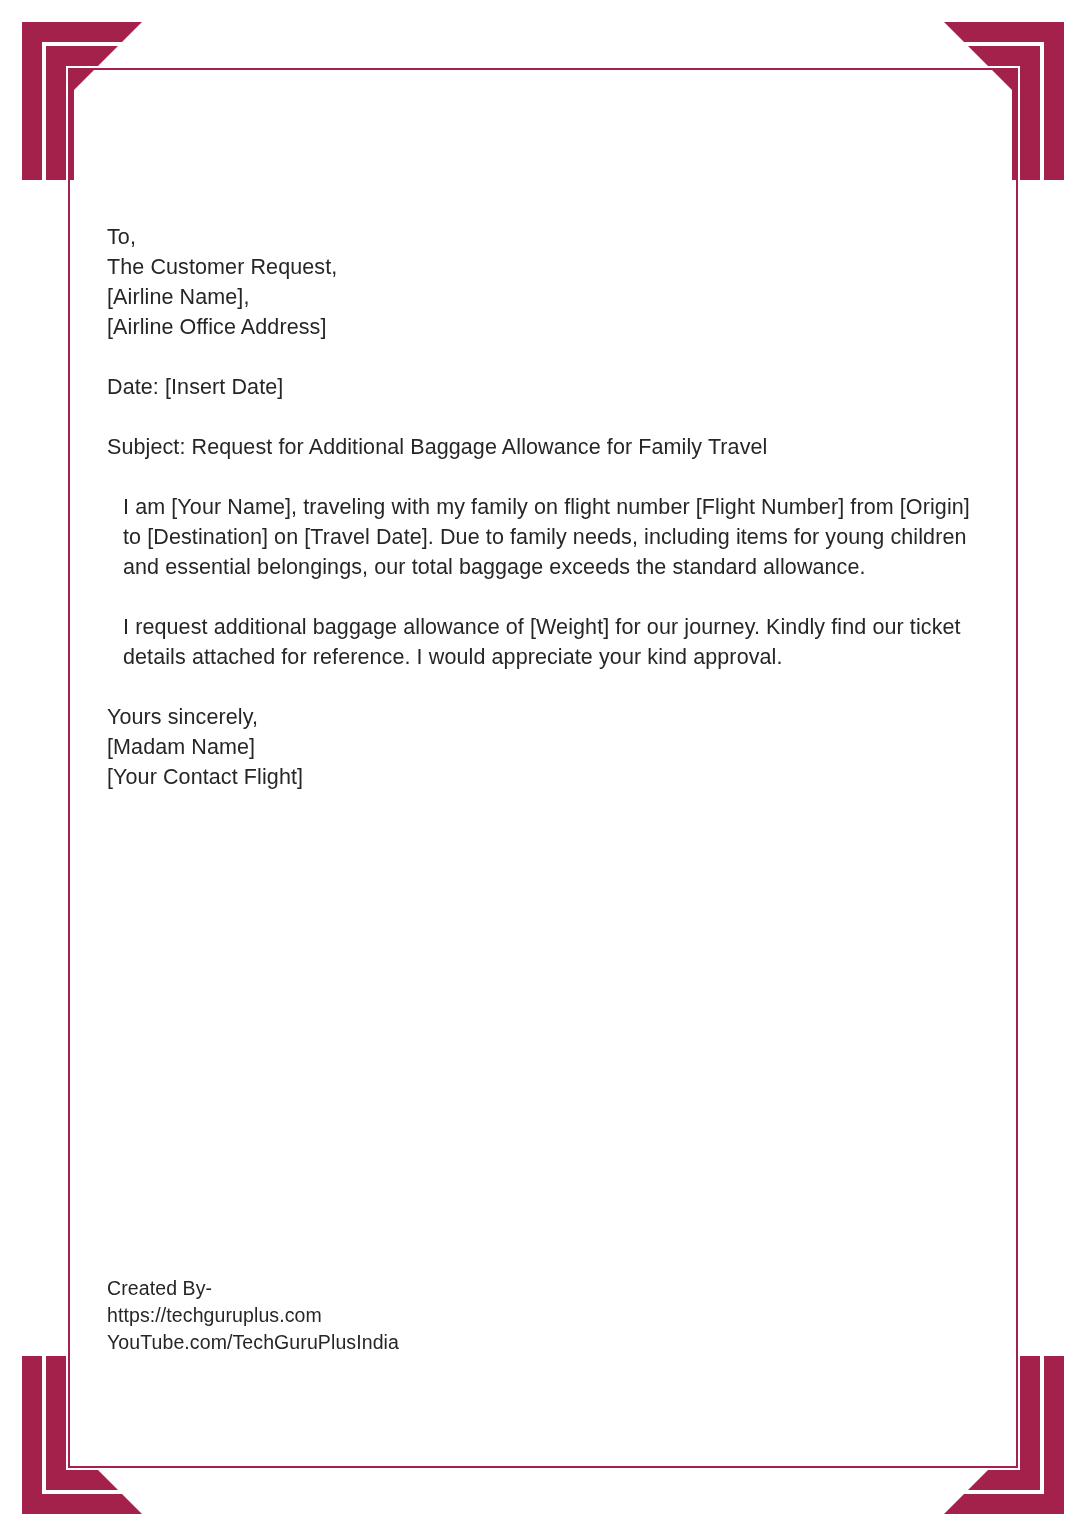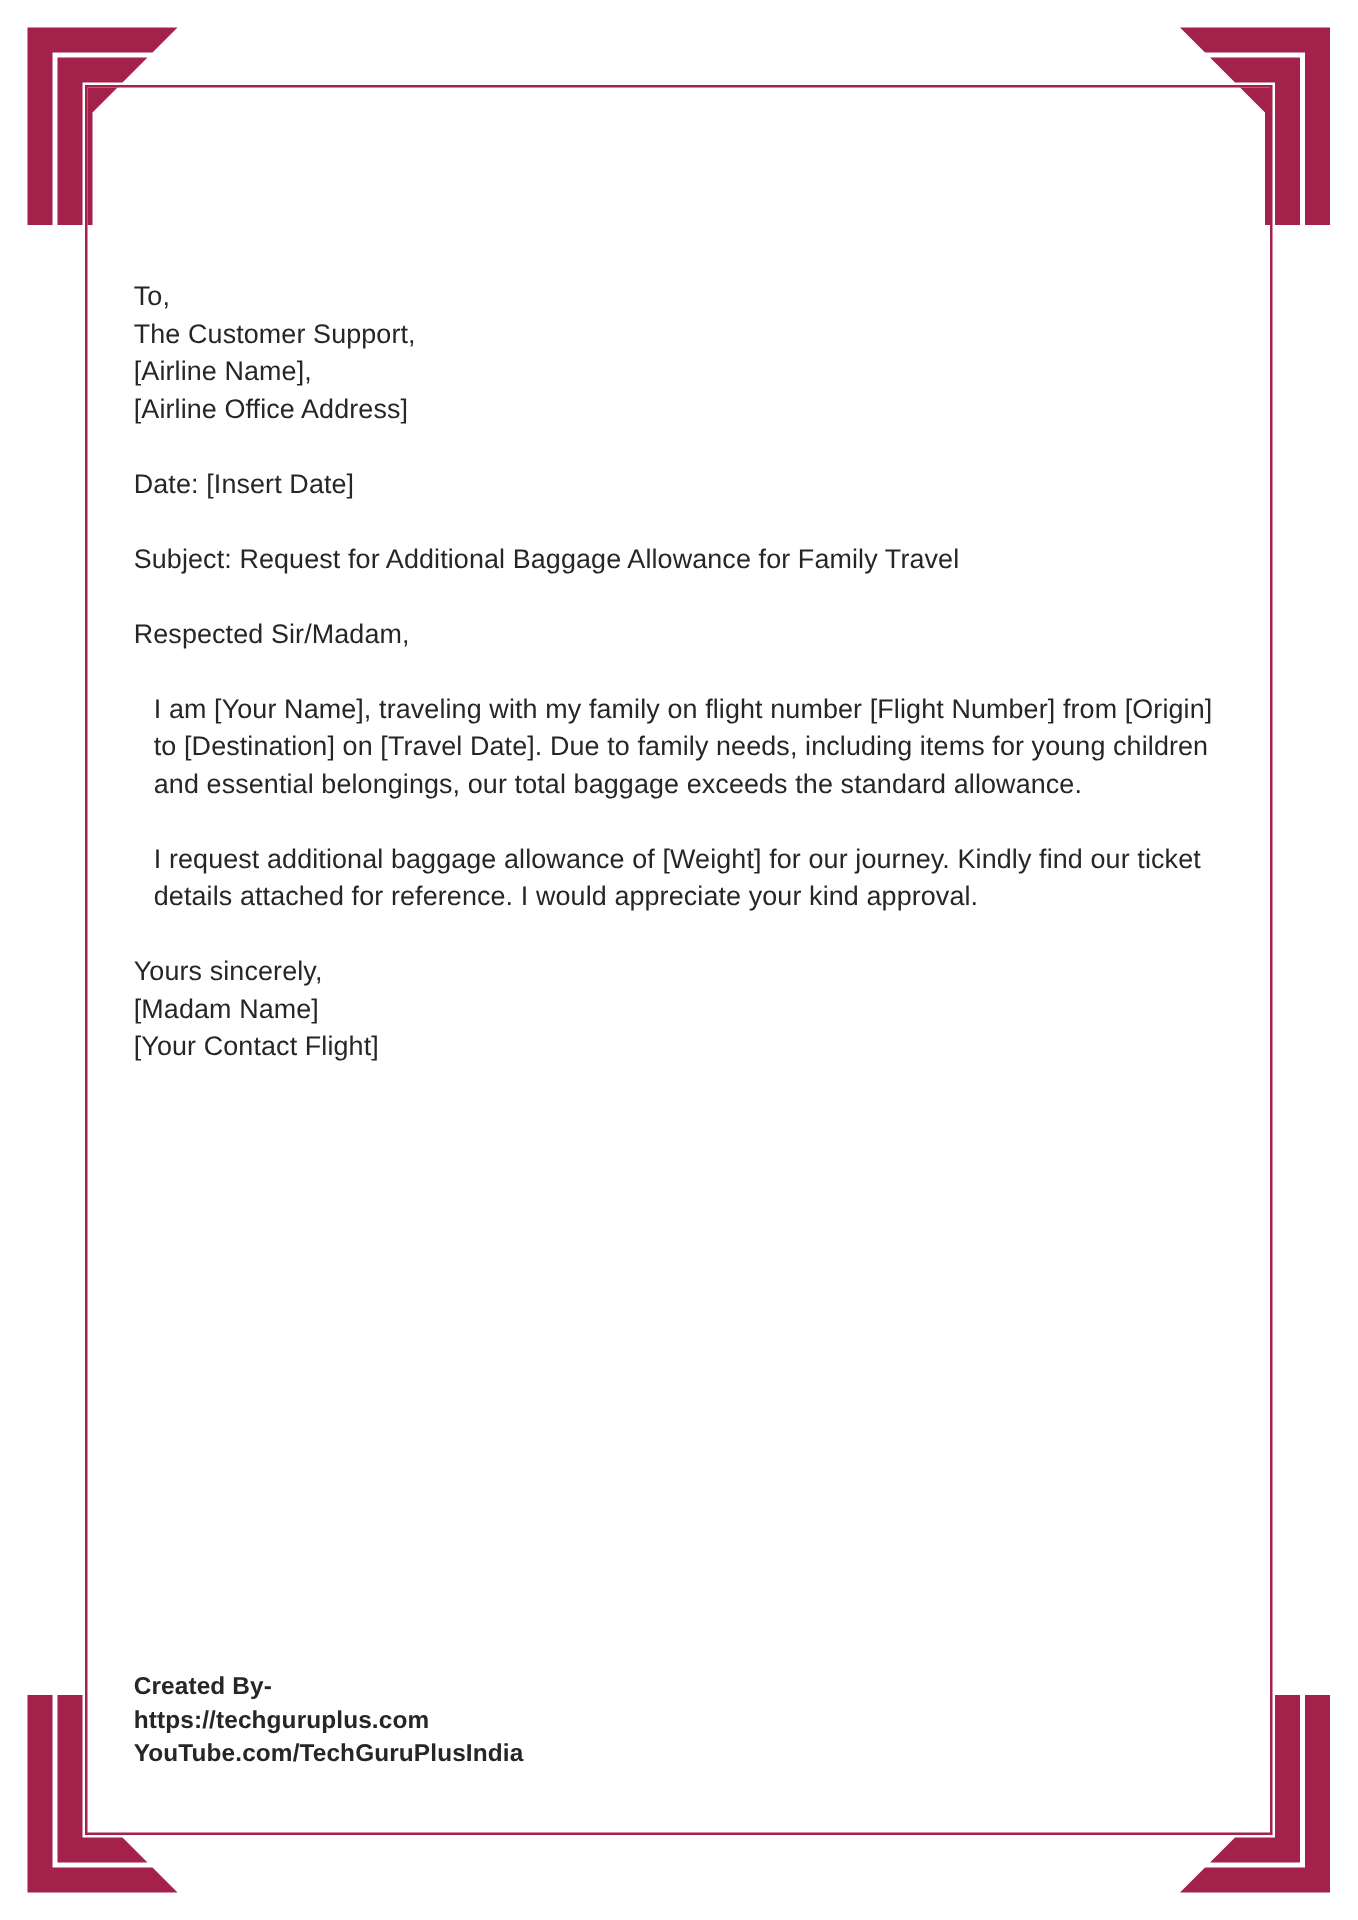--- a/index.html
+++ b/index.html
@@ -57,27 +57,26 @@
   }
 
   .block { margin: 0 0 30px 0; }
   .block:last-child { margin-bottom: 0; }
   .line { white-space: pre; }
   .para { margin: 16px; }
 
   .footer {
     position: absolute;
     left: 107px;
-    top: 1336px;
+    top: 1275px;
     width: 700px;
     color: #262626;
     font-size: 19.5px;
     line-height: 27px;
     letter-spacing: 0.1px;
-    font-weight: bold;
   }
 </style>
 </head>
 <body>
 
 <div class="page">
 
   <div class="inner-frame"></div>
 
   <div class="corner corner-tl">
@@ -107,36 +106,33 @@
     <svg viewBox="0 0 180 180" xmlns="http://www.w3.org/2000/svg">
       <path d="M 22 22 L 142 22 L 122 42 L 42 42 L 42 180 L 22 180 Z" fill="#A3214A"></path>
       <path d="M 46 46 L 118 46 L 98 66 L 66 66 L 66 180 L 46 180 Z" fill="#A3214A"></path>
     </svg>
   </div>
 
   <div class="letter">
 
     <div class="block">
       <div class="line">To,</div>
-      <div class="line">The Customer Support,</div>
+      <div class="line">The Customer Request,</div>
       <div class="line">[Airline Name],</div>
       <div class="line">[Airline Office Address]</div>
     </div>
 
     <div class="block">
       <div class="line">Date: [Insert Date]</div>
     </div>
 
     <div class="block">
       <div class="line">Subject: Request for Additional Baggage Allowance for Family Travel</div>
     </div>
 
-    <div class="block">
-      <div class="line">Respected Sir/Madam,</div>
-    </div>
 
     <div class="block">
       <p class="para">I am [Your Name], traveling with my family on flight number [Flight Number] from [Origin] to [Destination] on [Travel Date]. Due to family needs, including items for young children and essential belongings, our total baggage exceeds the standard allowance.</p>
     </div>
 
     <div class="block">
       <p class="para">I request additional baggage allowance of [Weight] for our journey. Kindly find our ticket details attached for reference. I would appreciate your kind approval.</p>
     </div>
 
     <div class="block">

